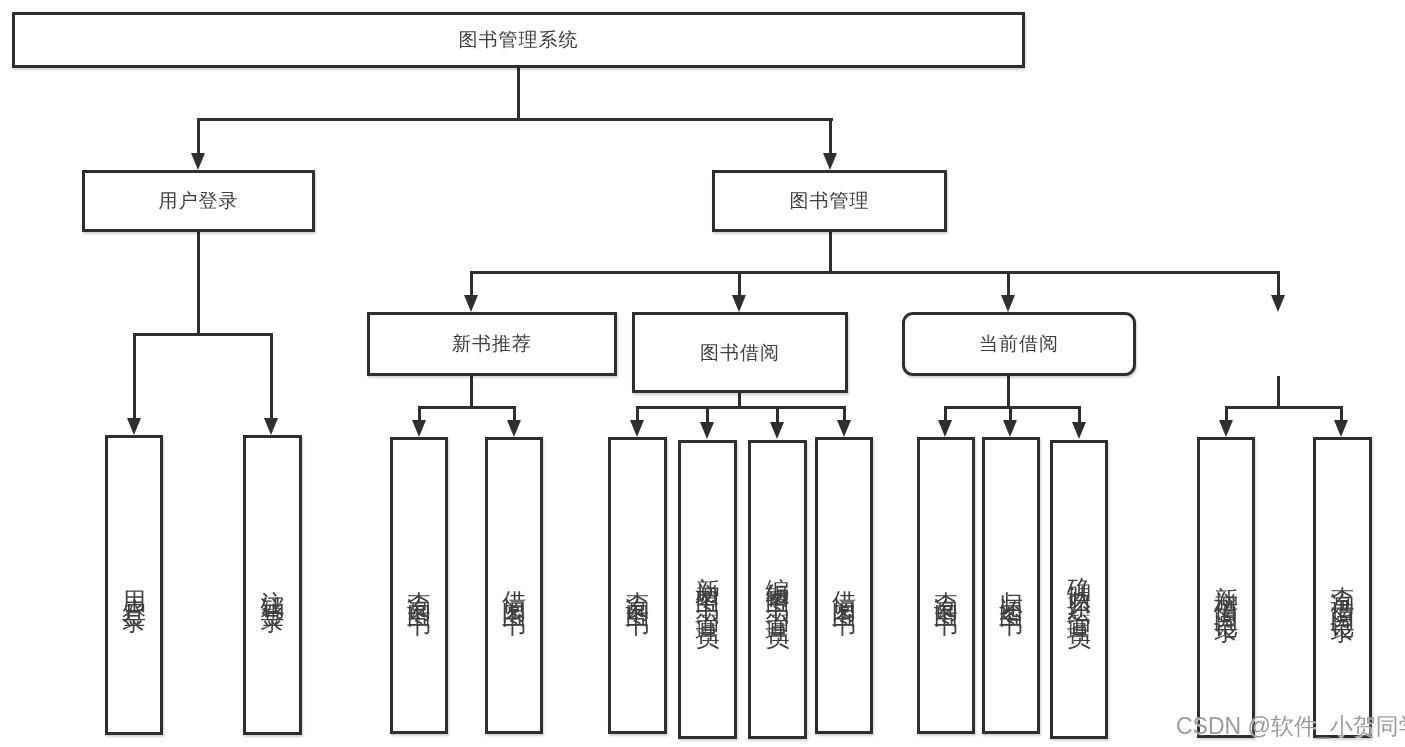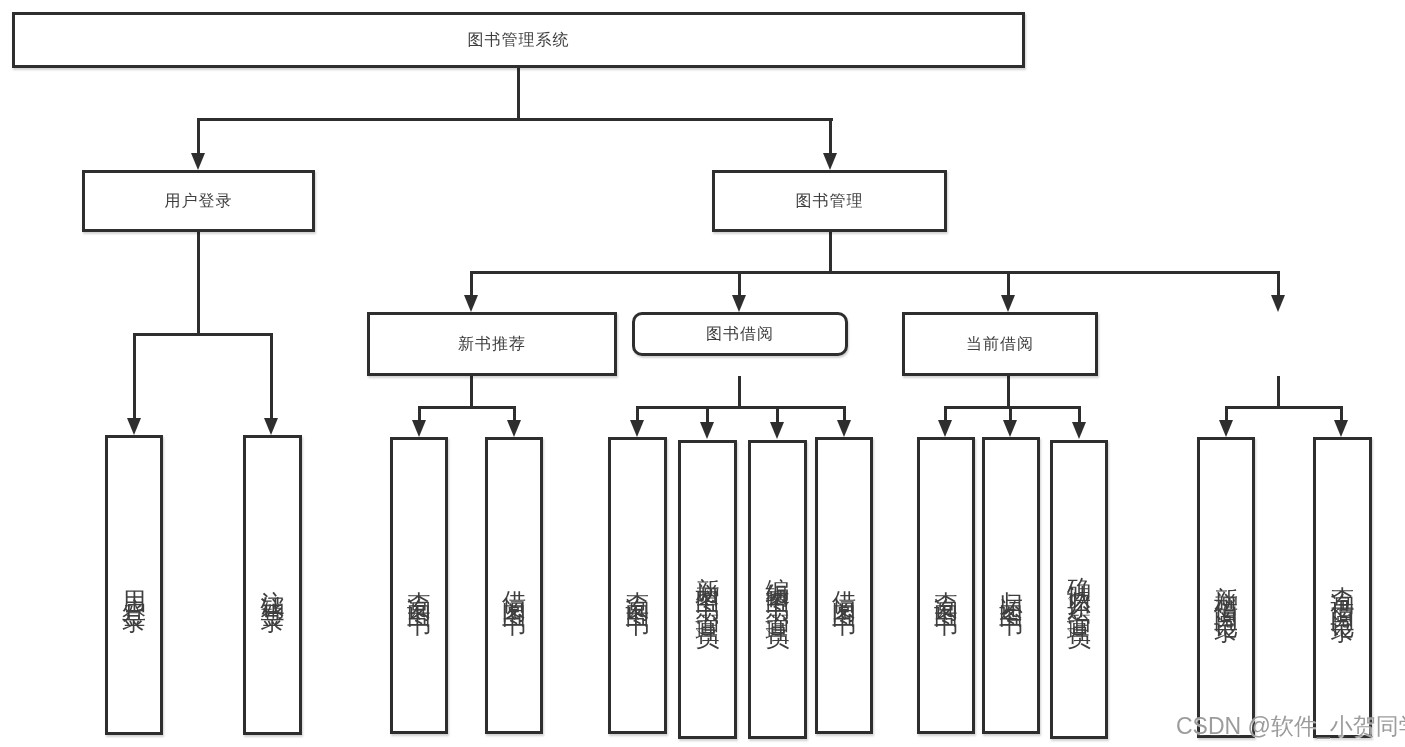--- a/index.html
+++ b/index.html
@@ -12,21 +12,21 @@
   }
   .box {
     position:absolute;
     box-sizing:border-box;
     border:3px solid #2e2e2e;
     background:#ffffff;
     display:flex; align-items:center; justify-content:center;
     color:#3e3e3e;
     box-shadow:1px 2px 2px rgba(0,0,0,0.18);
   }
-  .hbox { font-size:16px; letter-spacing:1px; }
+  .hbox { font-size:19px; letter-spacing:1px; }
   .vbox span {
     writing-mode:vertical-rl;
     text-orientation:mixed;
     font-size:24px;
     letter-spacing:7px;
     line-height:1.0;
     white-space:nowrap;
   }
   .line { position:absolute; background:#2e2e2e; }
   .arrow {
@@ -116,24 +116,24 @@
   <div class="box hbox" style="left:82px; top:170px; width:233px; height:62px;">
     <span>用户登录</span>
   </div>
   <div class="box hbox" style="left:712px; top:170px; width:235px; height:62px;">
     <span>图书管理</span>
   </div>
 
   <div class="box hbox" style="left:367px; top:312px; width:250px; height:64px;">
     <span>新书推荐</span>
   </div>
-  <div class="box hbox" style="left:632px; top:312px; width:216px; height:44px;border-radius:10px;">
+  <div class="box hbox" style="left:632px; top:312px; width:216px; height:81px;">
     <span>图书借阅</span>
   </div>
-  <div class="box hbox" style="left:902px; top:312px; width:196px; height:64px;">
+  <div class="box hbox" style="left:902px; top:312px; width:234px; height:64px;border-radius:11px;">
     <span>当前借阅</span>
   </div>
 
   <div class="box vbox" style="left:105px; top:435px; width:58px; height:300px;">
     <span>用户登录</span>
   </div>
   <div class="box vbox" style="left:243px; top:435px; width:59px; height:300px;">
     <span>注销登录</span>
   </div>
 

